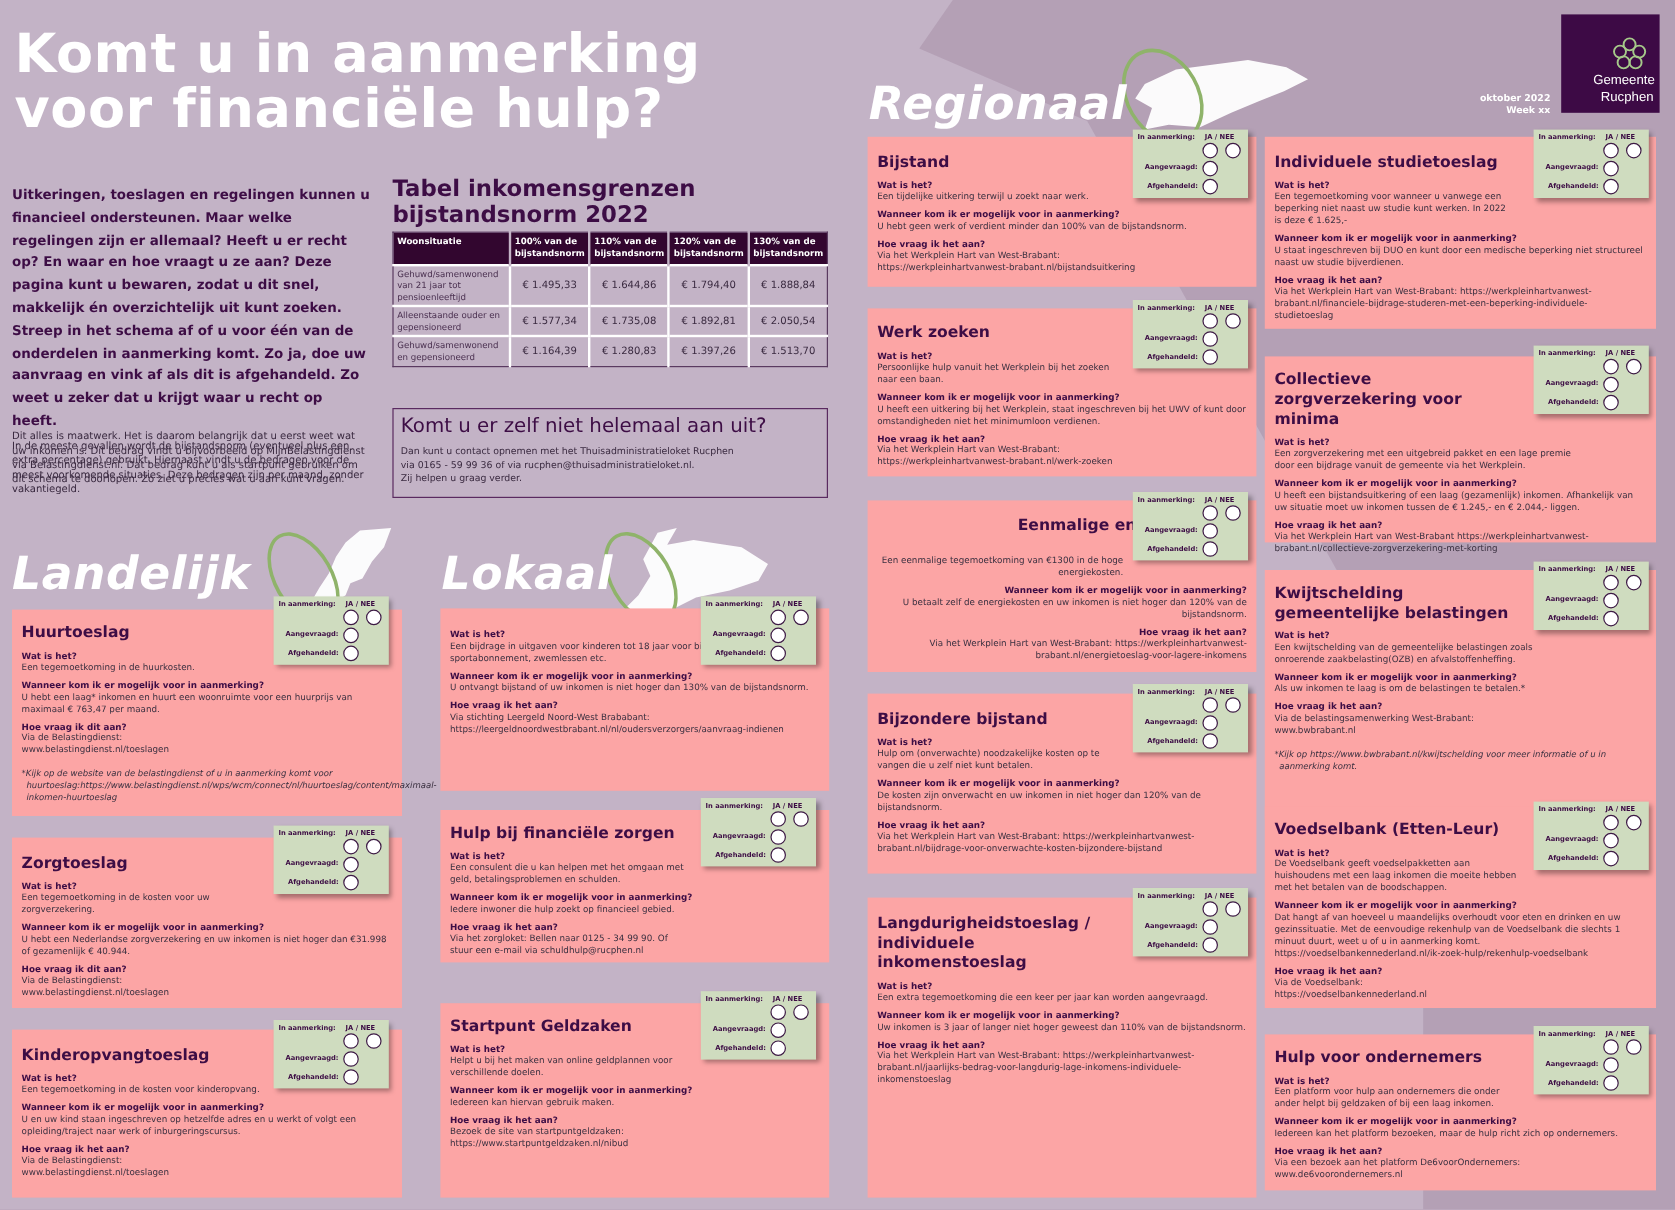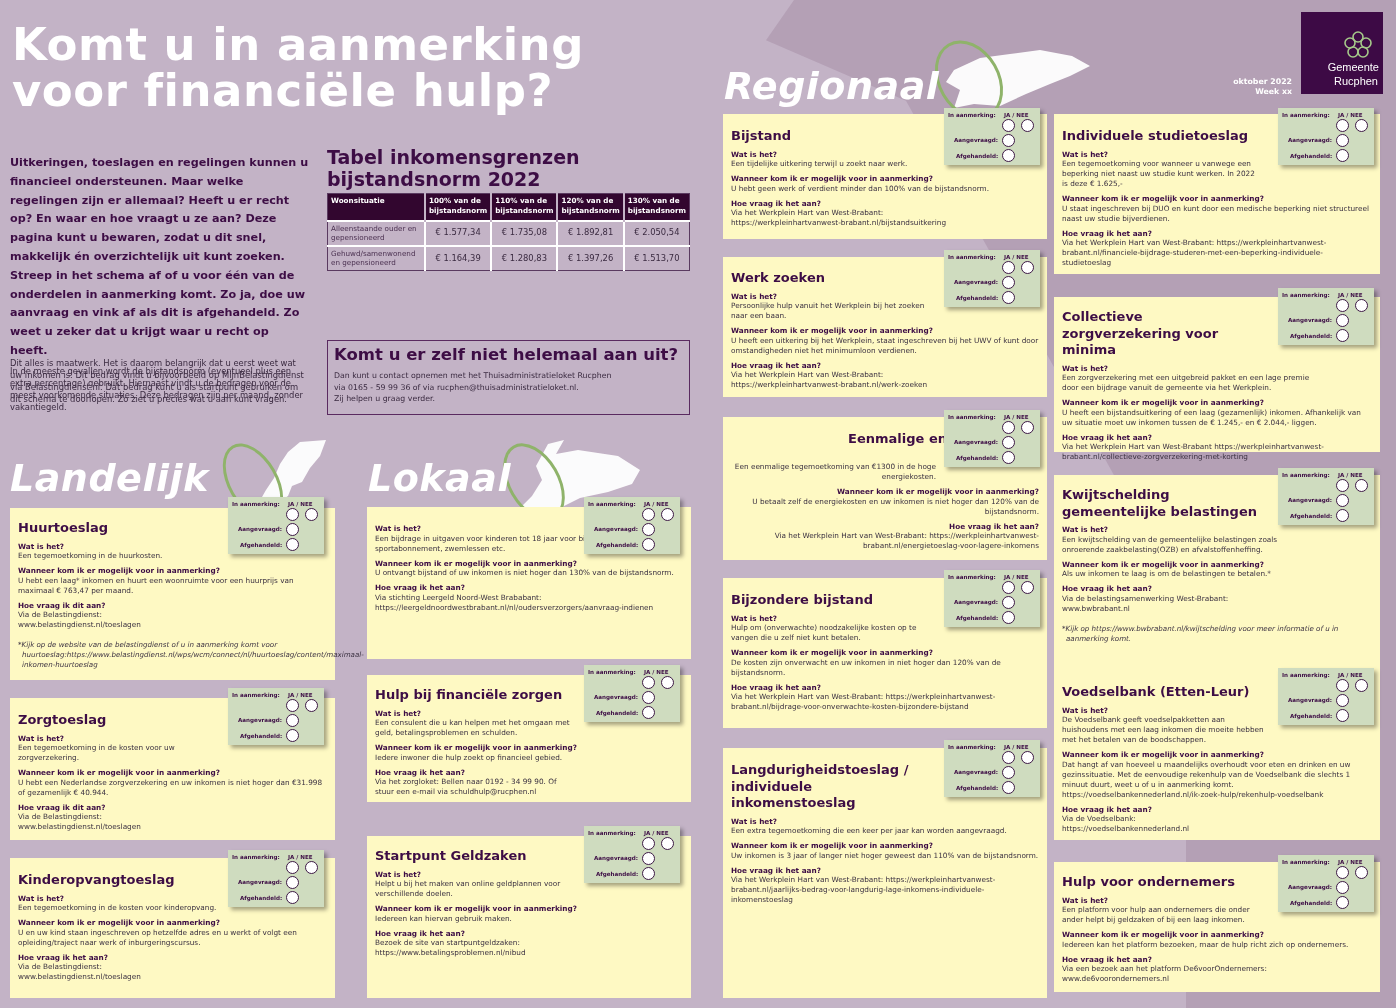--- a/index.html
+++ b/index.html
@@ -45,21 +45,21 @@
   table.income td {
     background: #c3b3c6; font-size: 7.2px; line-height: 9.5px; color: #4a3050;
     padding: 2px 3px; height: 25px; border-top: 2px solid #ffffff;
     border-right: 2px solid #ffffff;
   }
   table.income td.num { text-align: center; font-size: 8.4px; color: #3a2a40; }
   .help-box {
     position: absolute; left: 327px; top: 340px; width: 363px; height: 75px;
     border: 1.5px solid #5a2a60; padding: 3px 6px;
   }
-  .help-box h3 { font-size: 16.5px; line-height: 22px; color: #3d0d45; font-weight: bold; }
+  .help-box h3 { font-size: 16.5px; line-height: 22px; color: #3d0d45; font-weight: normal; }
   .help-box p { font-size: 7.8px; line-height: 11.5px; color: #3a2a40; margin-top: 4px; }
 
   .section-title {
     position: absolute; font-style: italic; font-weight: bold;
     font-size: 38px; color: #ffffff; letter-spacing: 0.5px;
   }
   .map-shape {
     position: absolute; background: #ffffff; opacity: 0.95;
   }
   .ring {
@@ -72,21 +72,21 @@
   }
   .logo .flower { position: absolute; right: 10px; top: 18px; }
   .logo .l1 { position: absolute; right: 4px; top: 49px; font-size: 11px; line-height: 13px; font-family: "Liberation Sans", sans-serif; }
   .logo .l2 { position: absolute; right: 5px; top: 63px; font-size: 11px; line-height: 13px; font-family: "Liberation Sans", sans-serif; }
   .date {
     position: absolute; right: 104px; top: 77px; text-align: right;
     font-size: 7.8px; line-height: 9.5px; font-weight: bold; color: #ffffff;
   }
 
   .card {
-    position: absolute; background: #fef9c3; padding: 0 8px;
+    position: absolute; background: #fca5a5; padding: 0 8px;
   }
   .card h2 {
     font-size: 13px; line-height: 16.5px; color: #3d0d45; font-weight: bold;
   }
   .card .q { font-size: 7.3px; line-height: 9.5px; font-weight: bold; color: #3d0d45; margin-top: 5px; }
   .card .a { font-size: 7.3px; line-height: 10px; color: #3a3040; }
   .card .note { font-size: 7.1px; line-height: 10px; font-style: italic; color: #3a3040; margin-top: 10px; padding-left: 4px; text-indent: -4px; }
   .checkbox {
     position: absolute; width: 96px; height: 57px; background: #cfdcbf;
     box-shadow: 3px 3px 4px rgba(0,0,0,0.35);
@@ -139,20 +139,27 @@
   <thead>
     <tr>
       <th style="width:104px">Woonsituatie</th>
       <th>100% van de bijstandsnorm</th>
       <th>110% van de bijstandsnorm</th>
       <th>120% van de bijstandsnorm</th>
       <th style="border-right:none">130% van de bijstandsnorm</th>
     </tr>
   </thead>
   <tbody>
+    <tr>
+      <td>Gehuwd/samenwonend van 21 jaar tot pensioenleeftijd</td>
+      <td class="num">€ 1.495,33</td>
+      <td class="num">€ 1.644,86</td>
+      <td class="num">€ 1.794,40</td>
+      <td class="num" style="border-right:none">€ 1.888,84</td>
+    </tr>
     <tr>
       <td>Alleenstaande ouder en gepensioneerd</td>
       <td class="num">€ 1.577,34</td>
       <td class="num">€ 1.735,08</td>
       <td class="num">€ 1.892,81</td>
       <td class="num" style="border-right:none">€ 2.050,54</td>
     </tr>
     <tr>
       <td>Gehuwd/samenwonend en gepensioneerd</td>
       <td class="num">€ 1.164,39</td>
@@ -229,30 +236,30 @@
   <div class="q">Hoe vraag ik het aan?</div>
   <div class="a">Via stichting Leergeld Noord-West Brababant: https://leergeldnoordwestbrabant.nl/nl/oudersverzorgers/aanvraag-indienen</div>
 </div>
 <div class="card" style="left:367px;top:675px;width:324px;height:127px;padding-top:12px;">
   <h2>Hulp bij financiële zorgen</h2>
   <div class="q">Wat is het?</div>
   <div class="a" style="width:210px">Een consulent die u kan helpen met het omgaan met geld, betalingsproblemen en schulden.</div>
   <div class="q">Wanneer kom ik er mogelijk voor in aanmerking?</div>
   <div class="a">Iedere inwoner die hulp zoekt op financieel gebied.</div>
   <div class="q">Hoe vraag ik het aan?</div>
-  <div class="a" style="width:200px">Via het zorgloket: Bellen naar 0192 - 34 99 90. Of stuur een e-mail via schuldhulp@rucphen.nl</div>
+  <div class="a" style="width:200px">Via het zorgloket: Bellen naar 0125 - 34 99 90. Of stuur een e-mail via schuldhulp@rucphen.nl</div>
 </div>
 <div class="card" style="left:367px;top:836px;width:324px;height:162px;padding-top:12px;">
   <h2>Startpunt Geldzaken</h2>
   <div class="q">Wat is het?</div>
   <div class="a" style="width:200px">Helpt u bij het maken van online geldplannen voor verschillende doelen.</div>
   <div class="q">Wanneer kom ik er mogelijk voor in aanmerking?</div>
   <div class="a">Iedereen kan hiervan gebruik maken.</div>
   <div class="q">Hoe vraag ik het aan?</div>
-  <div class="a" style="width:190px">Bezoek de site van startpuntgeldzaken: https://www.betalingsproblemen.nl/nibud</div>
+  <div class="a" style="width:190px">Bezoek de site van startpuntgeldzaken: https://www.startpuntgeldzaken.nl/nibud</div>
 </div>
 
 <div class="card" style="left:723px;top:114px;width:324px;height:125px;padding-top:14px;">
   <h2>Bijstand</h2>
   <div class="q">Wat is het?</div>
   <div class="a">Een tijdelijke uitkering terwijl u zoekt naar werk.</div>
   <div class="q">Wanneer kom ik er mogelijk voor in aanmerking?</div>
   <div class="a">U hebt geen werk of verdient minder dan 100% van de bijstandsnorm.</div>
   <div class="q">Hoe vraag ik het aan?</div>
   <div class="a" style="width:240px">Via het Werkplein Hart van West-Brabant: https://werkpleinhartvanwest-brabant.nl/bijstandsuitkering</div>

